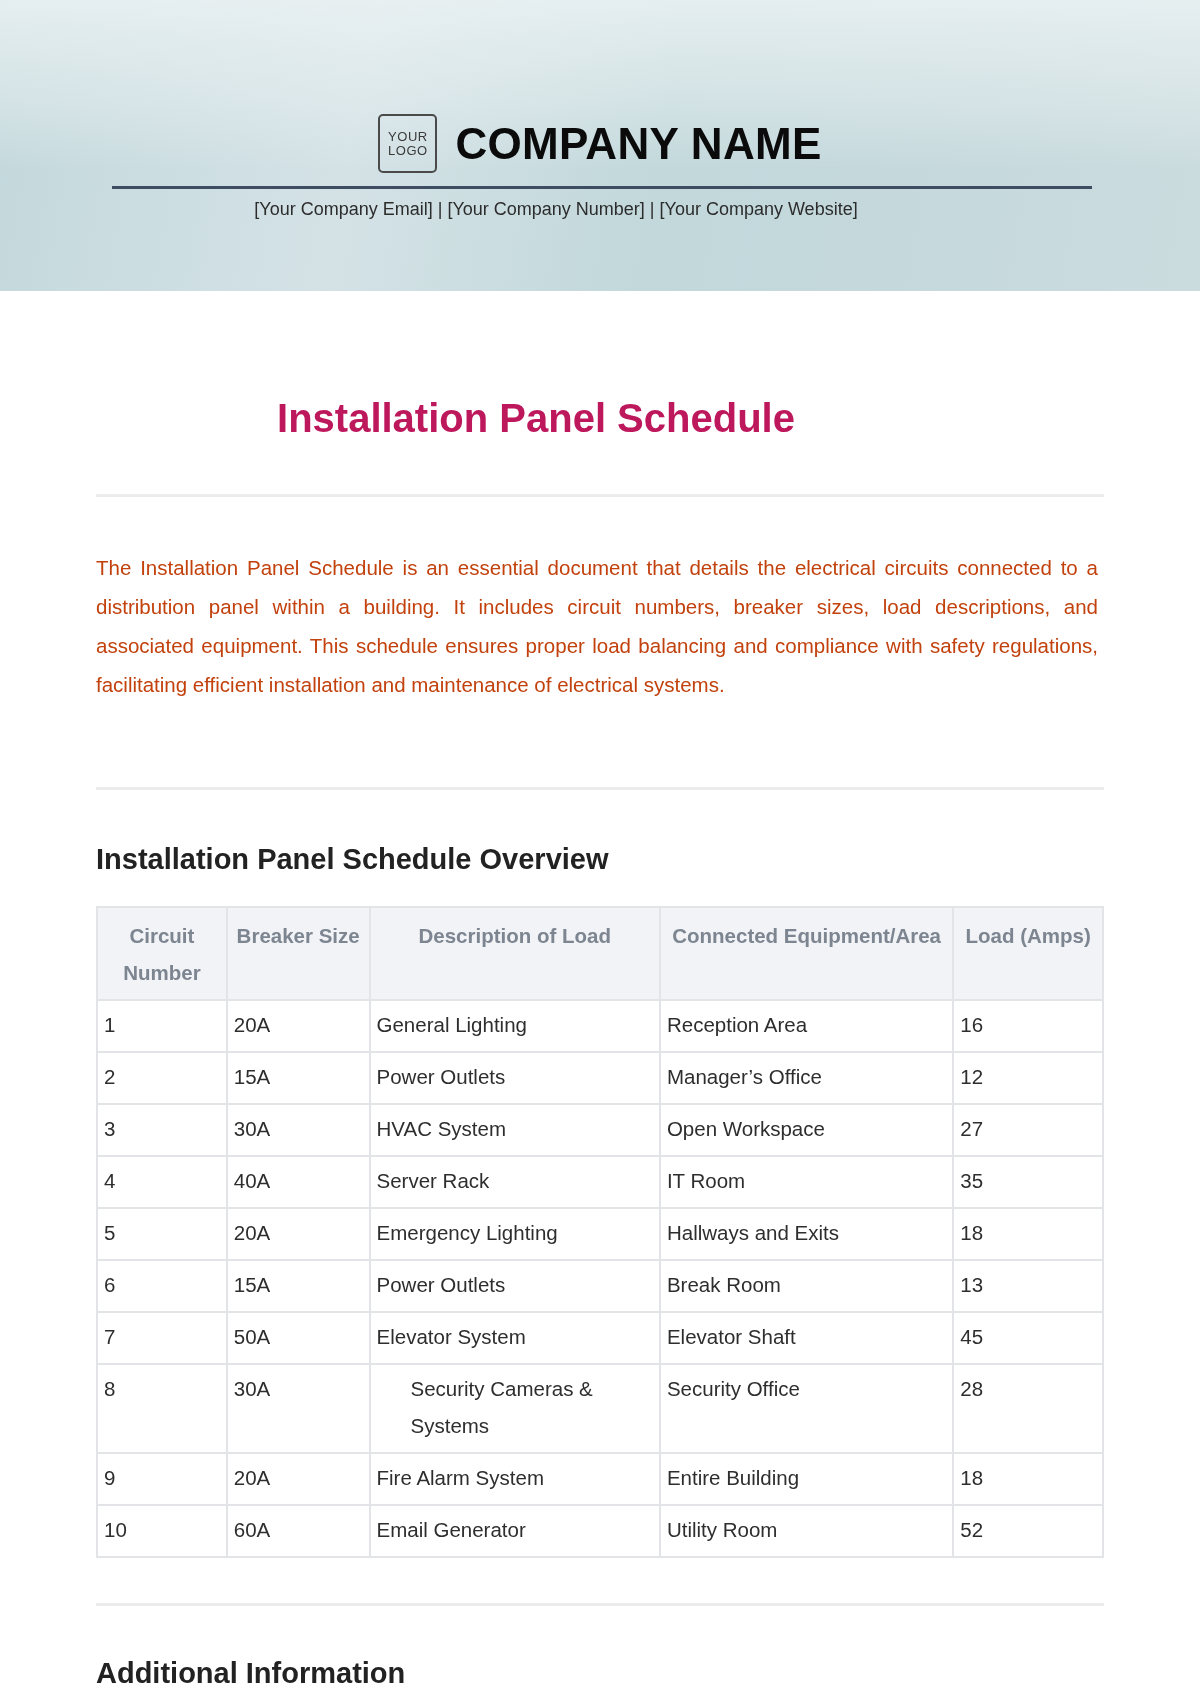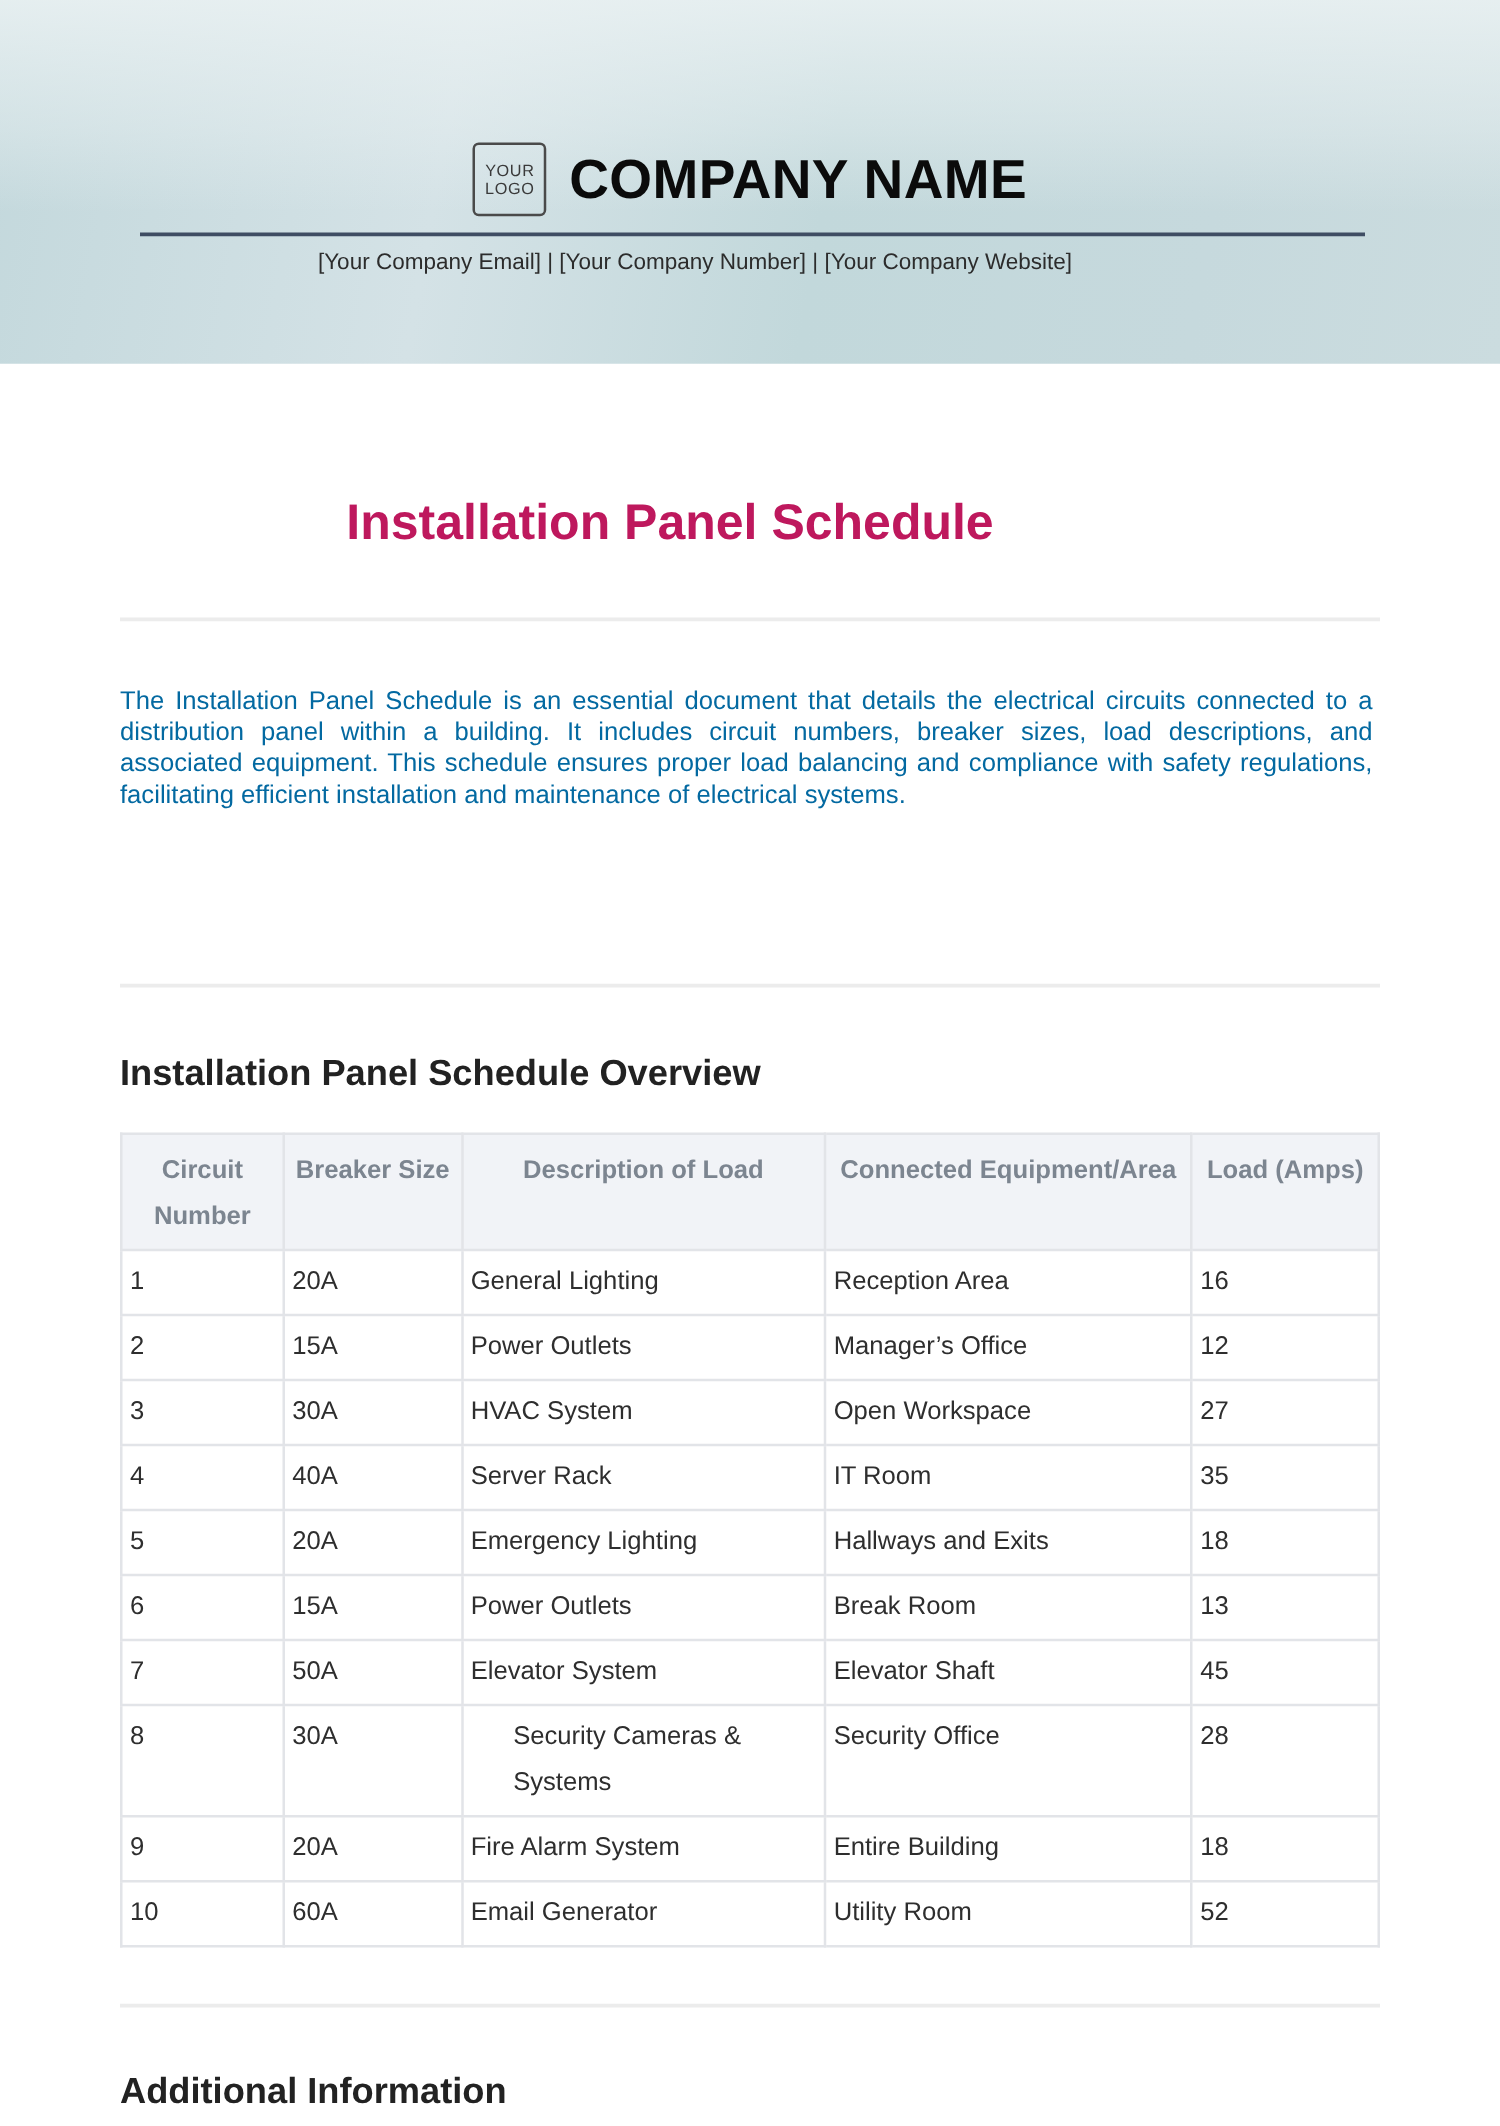--- a/index.html
+++ b/index.html
@@ -32,21 +32,21 @@
     font-size: 18px; color: #2c2c2c;
   }
 
   .title {
     position: absolute; top: 396px; left: 0; width: 1072px; text-align: center;
     font-size: 40px; font-weight: bold; color: #be185d;
   }
   .rule { position: absolute; left: 96px; width: 1008px; height: 3px; background: #ececec; }
   .intro {
     position: absolute; top: 548px; left: 96px; width: 1002px;
-    font-size: 20.5px; line-height: 25px; color: #0369a1; text-align: justify;
+    font-size: 20.5px; line-height: 39px; color: #c2410c; text-align: justify;
   }
   .section-h {
     position: absolute; left: 96px; font-size: 29px; font-weight: bold; color: #222;
   }
 
   table.schedule {
     position: absolute; top: 906px; left: 96px; width: 1008px;
     border-collapse: collapse; font-size: 20.5px;
   }
   table.schedule th, table.schedule td {

